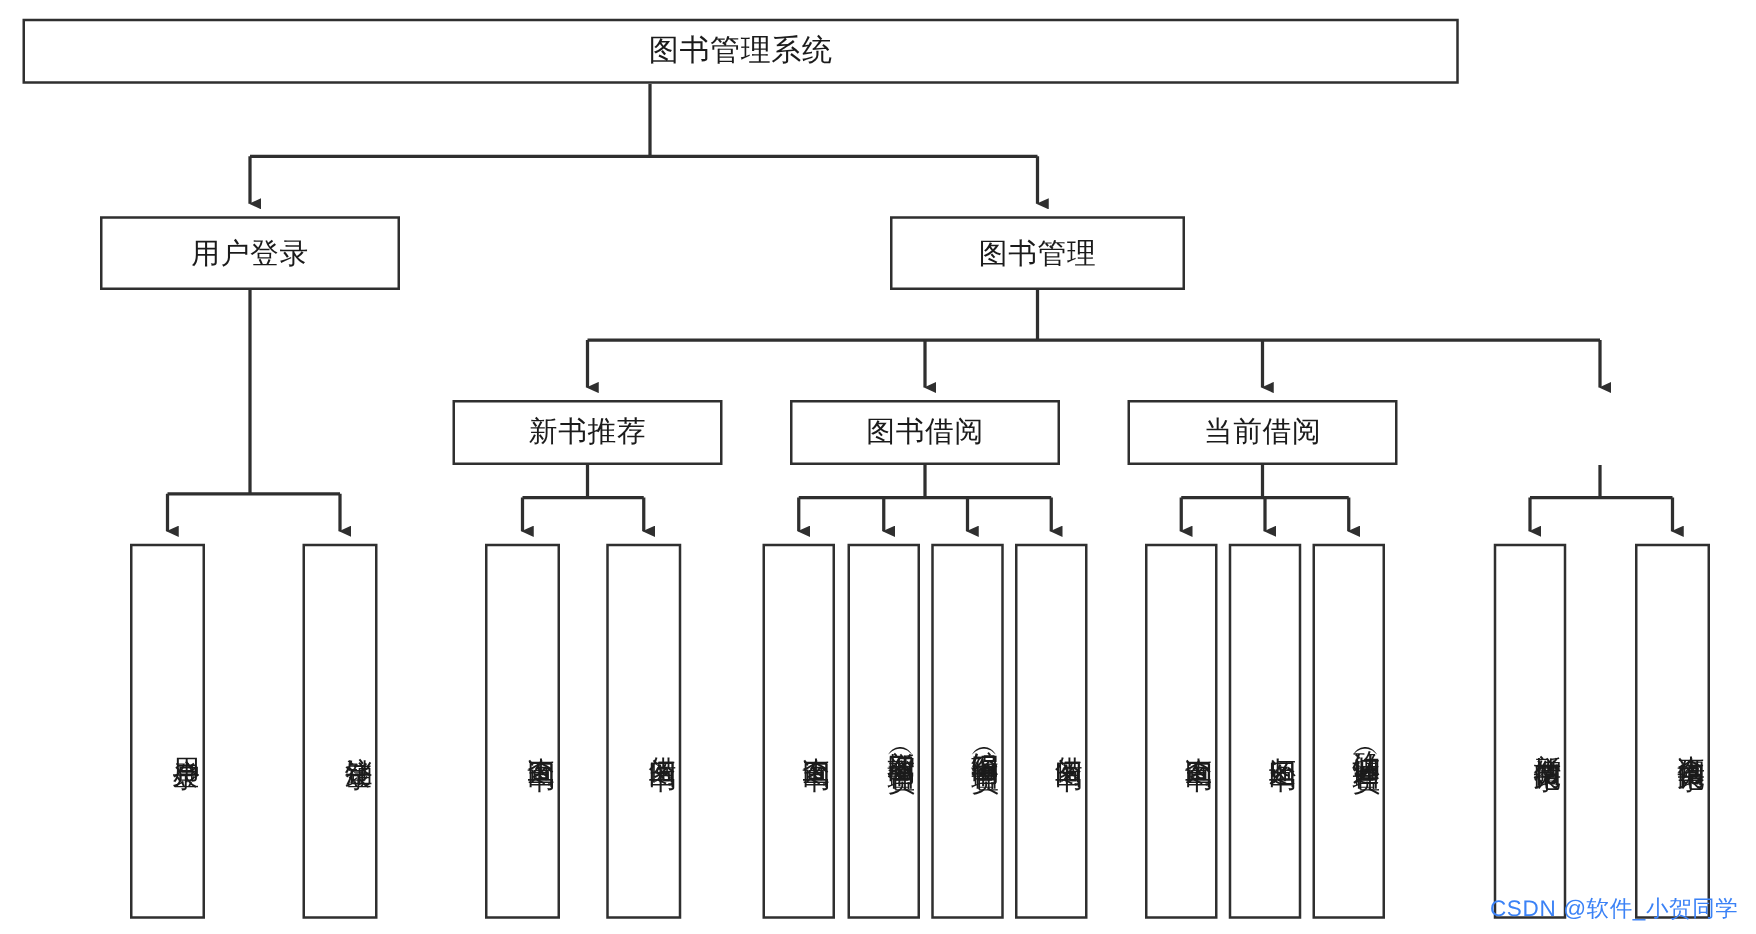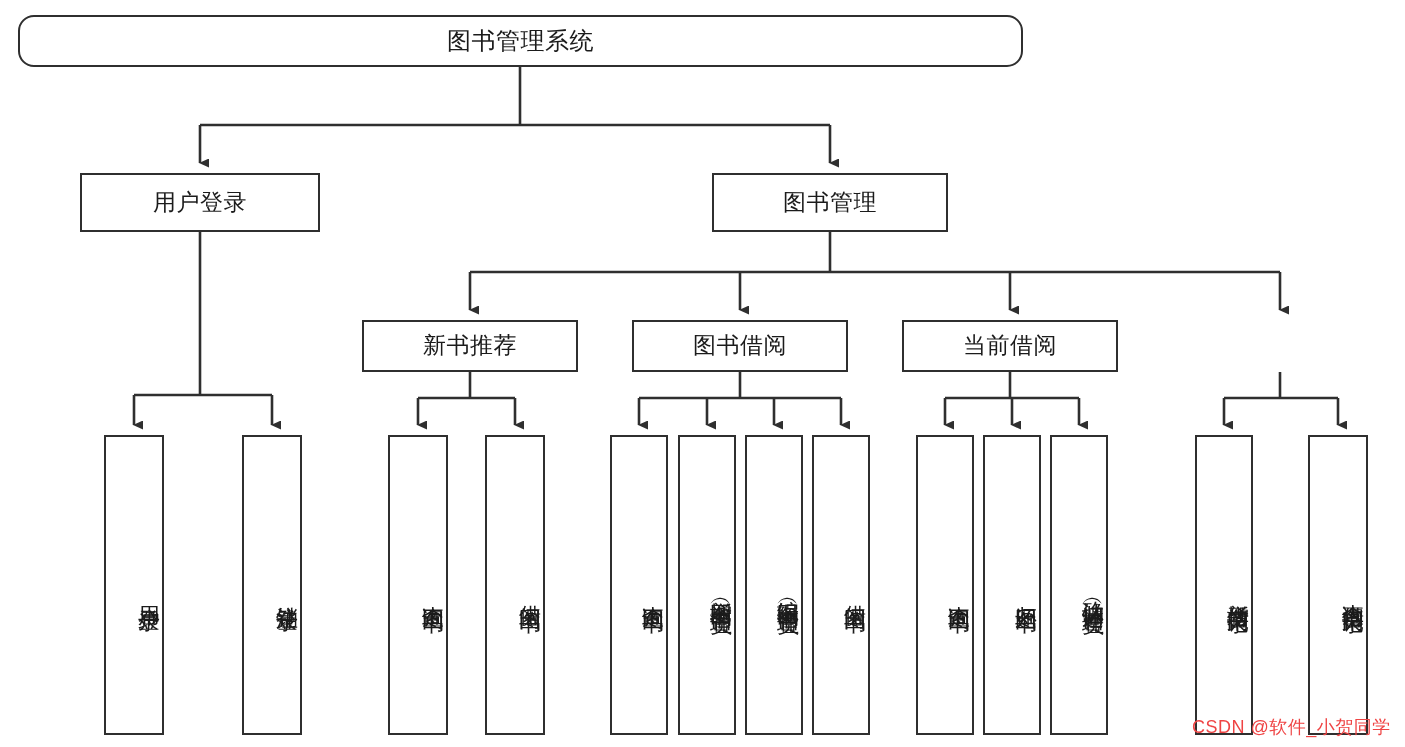--- a/index.html
+++ b/index.html
@@ -49,21 +49,21 @@
     align-items: flex-start;
     justify-content: center;
     white-space: nowrap;
   }
   .node.root {
     font-size: 24px;
   }
   .watermark {
     position: absolute;
     font-size: 18px;
-    color: #ef4444;
+    color: #3b82f6;
     white-space: nowrap;
     letter-spacing: 0.5px;
   }
 </style>
 </head>
 <body>
 
 <div id="canvas">
 
   <svg class="connectors" viewBox="0 0 1405 747">
@@ -109,21 +109,21 @@
       <path d="M 1012 398 L 1012 425" marker-end="url(#arrowhead)"></path>
       <path d="M 1079 398 L 1079 425" marker-end="url(#arrowhead)"></path>
 
       <path d="M 1280 372 L 1280 398"></path>
       <path d="M 1224 398 L 1338 398"></path>
       <path d="M 1224 398 L 1224 425" marker-end="url(#arrowhead)"></path>
       <path d="M 1338 398 L 1338 425" marker-end="url(#arrowhead)"></path>
     </g>
   </svg>
 
-  <div class="node horiz root" style="left:18px; top:15px; width:1005px; height:52px;border-radius:16px;">
+  <div class="node horiz root" style="left:18px; top:15px; width:1149px; height:52px;">
     <span>图书管理系统</span>
   </div>
 
   <div class="node horiz" style="left:80px; top:173px; width:240px; height:59px;">
     <span>用户登录</span>
   </div>
   <div class="node horiz" style="left:712px; top:173px; width:236px; height:59px;">
     <span>图书管理</span>
   </div>
 

